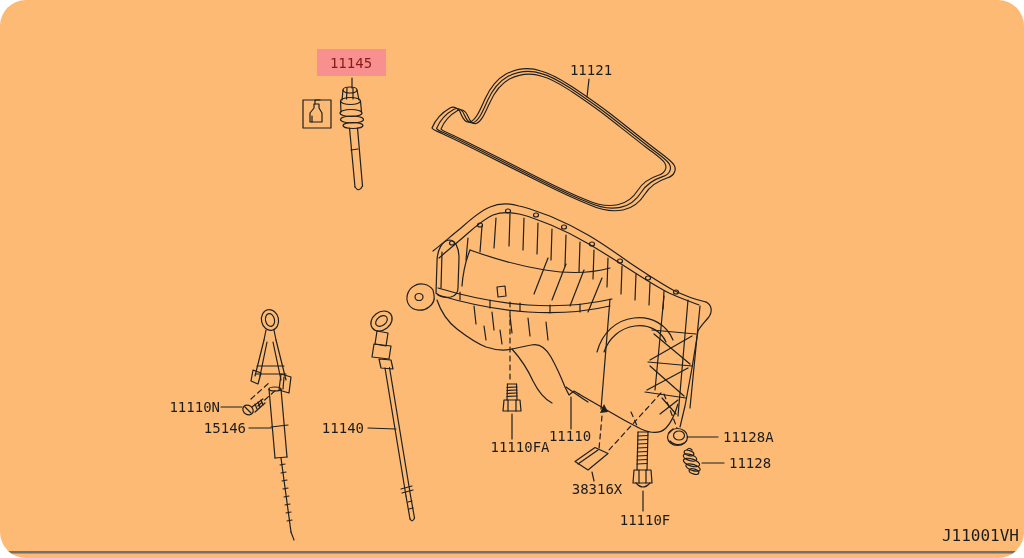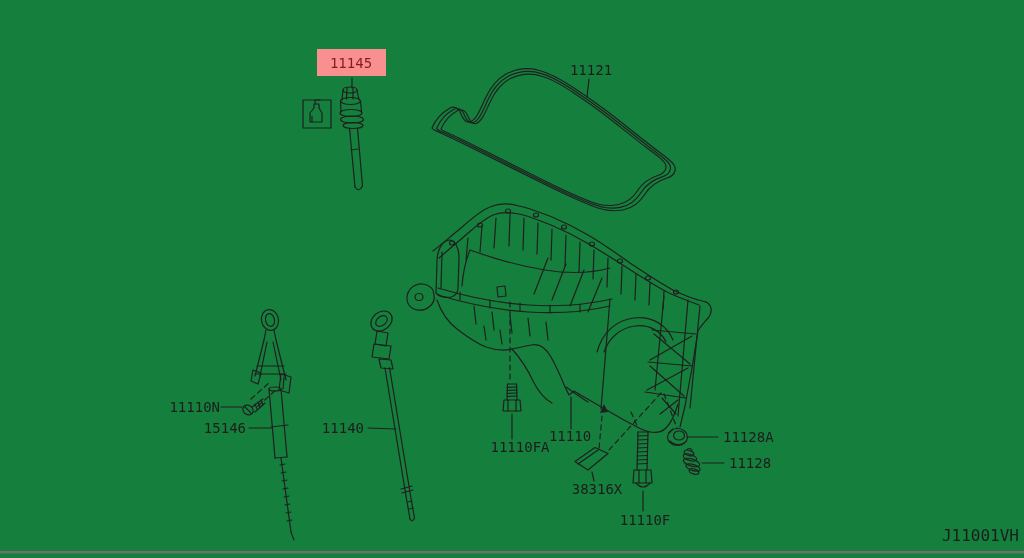--- a/index.html
+++ b/index.html
@@ -1,16 +1,16 @@
 <!DOCTYPE html>
 <html><head>
 <meta charset="utf-8">
 <style>
   html,body{margin:0;padding:0;background:#ffffff;}
-  .stage{position:relative;width:1024px;height:558px;background:#15803d;overflow:hidden;}
+  .stage{position:relative;width:1024px;height:558px;background:#fdba74;overflow:hidden;border-radius:26px;}
   svg{display:block;}
   svg text{font-family:"DejaVu Sans Mono","Liberation Mono",monospace;font-size:14px;fill:#1c1c1c;}
   .art path,.art line,.art ellipse,.art circle,.art polyline,.art rect,.art use{
     fill:none;stroke:#1f1f1f;stroke-width:1.2;stroke-linecap:round;stroke-linejoin:round;}
   .art .thin{stroke-width:1;}
   .art .dashed{stroke-dasharray:5 4;}
   .art .arrow{fill:#1f1f1f;stroke:none;}
   .hl-box{fill:#f89090;stroke:none;}
   .hl-text{fill:#8b1a1a;}
   .code-text{font-size:16px;}

